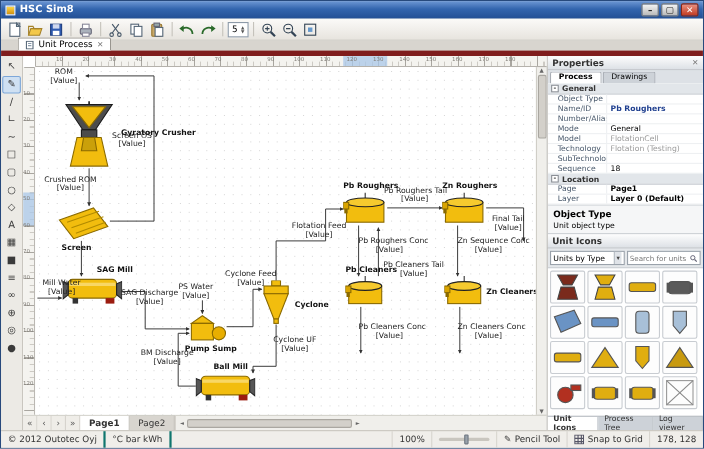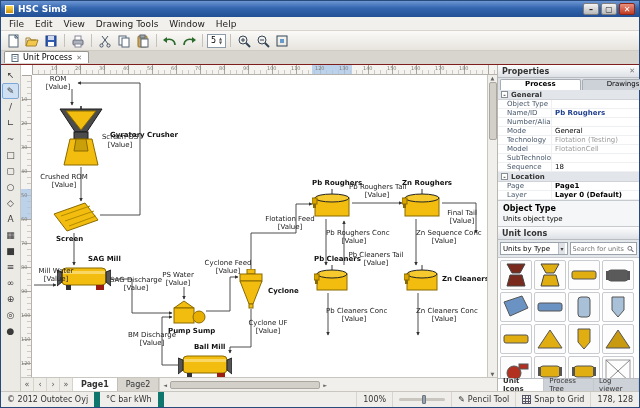--- a/index.html
+++ b/index.html
@@ -14,21 +14,21 @@
   
   .menubar{height:14px;background:#f2f0ec;display:flex;align-items:center;gap:1px;padding:0 3px;border-bottom:1px solid #d8d5cf;font-size:9px;flex:0 0 14px;}
   .menu-item{padding:0 5px;color:#222;}
   
   .toolbar{height:20px;background:linear-gradient(#fbfaf8,#e7e4de);display:flex;align-items:center;padding:0 3px;gap:1px;border-bottom:1px solid #cfccc5;flex:0 0 20px;}
   .tb-btn{width:18px;height:17px;display:flex;align-items:center;justify-content:center;border:1px solid transparent;border-radius:2px;background:none;}
   .tb-sep{width:1px;height:13px;background:#c5c2bb;margin:0 3px;}
   .zoom-box{display:flex;align-items:center;border:1px solid #8d9aa8;background:#fff;height:14px;padding:0 3px;font-size:8px;gap:3px;}
   .zoom-spin{display:flex;flex-direction:column;font-size:4px;line-height:4px;color:#555;}
   
-  .doc-tabs{height:14px;background:#d8d5cf;display:flex;align-items:flex-start;padding-left:3px;border-bottom:1px solid #7f1d1d;flex:0 0 14px;}
+  .doc-tabs{height:14px;background:#d8d5cf;display:flex;align-items:flex-end;padding-left:15px;border-bottom:5px solid #7f1d1d;flex:0 0 14px;}
   .doc-tab{background:#fff;border:1px solid #98958f;border-bottom:none;padding:1px 6px;font-size:8px;display:flex;gap:4px;align-items:center;border-radius:2px 2px 0 0;}
   .doc-close{color:#777;font-size:7px;}
   
   .main{flex:1;display:flex;min-height:0;}
   .tool-strip{width:20px;background:#eceae5;border-right:1px solid #c9c6bf;display:flex;flex-direction:column;align-items:center;padding-top:2px;flex:0 0 20px;}
   .tool-btn{width:17px;height:16px;font-size:9px;display:flex;align-items:center;justify-content:center;color:#3a3a3a;border:1px solid transparent;border-radius:2px;background:none;}
   .tool-btn.active{background:#cfe0f2;border-color:#7da7d9;}
   .canvas-block{flex:1;display:flex;flex-direction:column;min-width:0;background:#fff;}
   .ruler-top{height:10px;margin-left:11px;background:#f4f3ef;border-bottom:1px solid #b5b2ac;position:relative;overflow:hidden;flex:0 0 10px;
     background-image:repeating-linear-gradient(90deg,#a9a6a0 0 1px,transparent 1px 24px),repeating-linear-gradient(90deg,#cdcac4 0 1px,transparent 1px 6px);
@@ -55,21 +55,21 @@
   .page-tab{padding:0 8px;display:flex;align-items:center;border-right:1px solid #c2bfb9;background:#d8d5cf;color:#333;}
   .page-tab.active{background:#fff;font-weight:bold;}
   .hscroll{flex:1;display:flex;align-items:center;background:#f0efeb;border-left:1px solid #d6d3cd;}
   .hs-arrow{width:10px;text-align:center;font-size:5px;color:#666;}
   .hthumb{width:150px;height:8px;background:#d3d0ca;border:1px solid #aaa7a1;border-radius:2px;}
   
   .right-panel{width:142px;background:#eceef0;border-left:1px solid #b9b6b0;display:flex;flex-direction:column;font-size:7px;flex:0 0 142px;min-height:0;}
   .panel-header{height:13px;background:linear-gradient(#fdfdfd,#dde1e6);border-bottom:1px solid #b9bdc2;display:flex;align-items:center;padding:0 4px;font-size:8px;font-weight:bold;color:#333;flex:0 0 13px;}
   .ph-x{margin-left:auto;font-weight:normal;color:#777;font-size:7px;}
   .prop-tabs{display:flex;background:#dde1e6;padding:1px 2px 0;gap:1px;flex:0 0 12px;}
-  .prop-tab{padding:0 24px;font-size:7px;background:#cdd2d8;border:1px solid #a8adb4;border-bottom:none;border-radius:2px 2px 0 0;}
+  .prop-tab{padding:0 7px;font-size:7px;background:#cdd2d8;border:1px solid #a8adb4;border-bottom:none;border-radius:2px 2px 0 0;}
   .prop-tab.active{background:#fff;font-weight:bold;}
   .prop-grid{background:#fff;border-bottom:1px solid #c6cacf;overflow:hidden;}
   .prop-group{background:#e2e6ea;font-weight:bold;padding:1px 3px;color:#333;border-bottom:1px solid #cfd3d8;display:flex;gap:3px;align-items:center;height:10px;}
   .collapse-box{width:7px;height:7px;border:1px solid #8a8f96;background:#fff;font-size:6px;line-height:5px;text-align:center;color:#333;}
   .prop-row{display:flex;border-bottom:1px solid #eef0f2;height:9px;line-height:8px;}
   .prop-label{width:54px;padding-left:9px;color:#47576a;border-right:1px solid #eef0f2;overflow:hidden;white-space:nowrap;}
   .prop-value{flex:1;padding-left:3px;color:#000;overflow:hidden;white-space:nowrap;}
   .prop-value.bold-blue{font-weight:bold;color:#1f3f8f;}
   .prop-value.bold{font-weight:bold;}
   .prop-value.dim{color:#9a9a9a;}
@@ -80,49 +80,41 @@
   .ui-select .caret{margin-left:auto;font-size:6px;color:#444;background:#dfe3e8;border-left:1px solid #b6bcc4;align-self:stretch;display:flex;align-items:center;padding:0 1px;}
   .ui-search{flex:1;background:#fff;border:1px solid #9aa2ab;height:13px;display:flex;align-items:center;padding:0 2px;}
   .ui-search input{border:none;outline:none;width:100%;font-size:6.5px;color:#333;}
   .ui-grid{flex:1;background:#fff;padding:2px;display:flex;flex-wrap:wrap;gap:2px;align-content:flex-start;overflow:hidden;min-height:0;}
   .ui-cell{width:32px;height:30px;border:1px solid #c8ccd1;border-radius:2px;display:flex;align-items:center;justify-content:center;background:#fdfdfd;}
   .panel-tabs{height:13px;background:#dde1e6;border-top:1px solid #b9bdc2;display:flex;align-items:stretch;flex:0 0 13px;}
   .panel-tab{padding:0 5px;display:flex;align-items:center;font-size:7px;color:#333;border-right:1px solid #c3c8cd;background:#cdd2d8;}
   .panel-tab.active{background:#fff;font-weight:bold;}
   
   .statusbar{height:16px;background:#f0eeea;border-top:1px solid #c9c6bf;display:flex;align-items:stretch;font-size:8px;color:#333;flex:0 0 16px;}
-  .seg{display:flex;align-items:center;gap:3px;padding:0 6px;border-right:6px solid #0f766e;}
+  .seg{display:flex;align-items:center;gap:3px;padding:0 6px;border-right:2px solid #0f766e;}
   .seg.right{border-right:none;border-left:1px solid #d8d5cf;}
   .sb-spacer{flex:1;}
   .slider{width:46px;height:3px;background:#c9c6bf;border-radius:2px;position:relative;}
   .slider .knob{position:absolute;left:50%;top:-3px;width:4px;height:9px;background:#9aa2ab;border:1px solid #6d7680;border-radius:1px;}
 </style>
 </head>
 <body>
 
 <div id="app">
 
   <div class="titlebar">
     <span class="title-icon"></span>
     <span>HSC Sim8</span>
     <span class="win-buttons">
       <span class="win-btn">–</span>
       <span class="win-btn">▢</span>
       <span class="win-btn close">✕</span>
     </span>
   </div>
 
-  <div class="menubar" id="menubar">
-      <span class="menu-item">File</span>
-      <span class="menu-item">Edit</span>
-      <span class="menu-item">View</span>
-      <span class="menu-item">Drawing Tools</span>
-      <span class="menu-item">Window</span>
-      <span class="menu-item">Help</span>
-    </div>
 
   <div class="toolbar" id="toolbar">
       <button class="tb-btn">
         <svg width="16" height="16" viewBox="0 0 16 16">
           <rect x="4" y="2" width="9" height="12" fill="#fff" stroke="#567"></rect>
           <path d="M10,2 l3,3 h-3 z" fill="#cdd" stroke="#567"></path>
         </svg>
       </button>
       <button class="tb-btn">
         <svg width="16" height="16" viewBox="0 0 16 16">
@@ -502,26 +494,26 @@
           </div>
           <div class="prop-row">
             <span class="prop-label">Number/Alias</span>
             <span class="prop-value"></span>
           </div>
           <div class="prop-row">
             <span class="prop-label">Mode</span>
             <span class="prop-value">General</span>
           </div>
           <div class="prop-row">
+            <span class="prop-label">Model</span>
+            <span class="prop-value dim">FlotationCell</span>
+          </div>
+          <div class="prop-row">
             <span class="prop-label">Technology</span>
             <span class="prop-value dim">Flotation (Testing)</span>
-          </div>
-          <div class="prop-row">
-            <span class="prop-label">Model</span>
-            <span class="prop-value dim">FlotationCell</span>
           </div>
           <div class="prop-row">
             <span class="prop-label">SubTechnology</span>
             <span class="prop-value dim"></span>
           </div>
           <div class="prop-row">
             <span class="prop-label">Sequence</span>
             <span class="prop-value">18</span>
           </div>
           <div class="prop-group">
@@ -532,21 +524,21 @@
             <span class="prop-label">Page</span>
             <span class="prop-value bold">Page1</span>
           </div>
           <div class="prop-row">
             <span class="prop-label">Layer</span>
             <span class="prop-value bold">Layer 0 (Default)</span>
           </div>
         </div>
       <div class="prop-footer">
         <div class="pf-title">Object Type</div>
-        <div>Units object type</div>
+        <div>Unit object type</div>
       </div>
       <div class="panel-header">
         <span>Unit Icons</span>
       </div>
       <div class="ui-filter">
         <div class="ui-select">
           <span>Units by Type</span>
           <span class="caret">▾</span>
         </div>
         <div class="ui-search">

